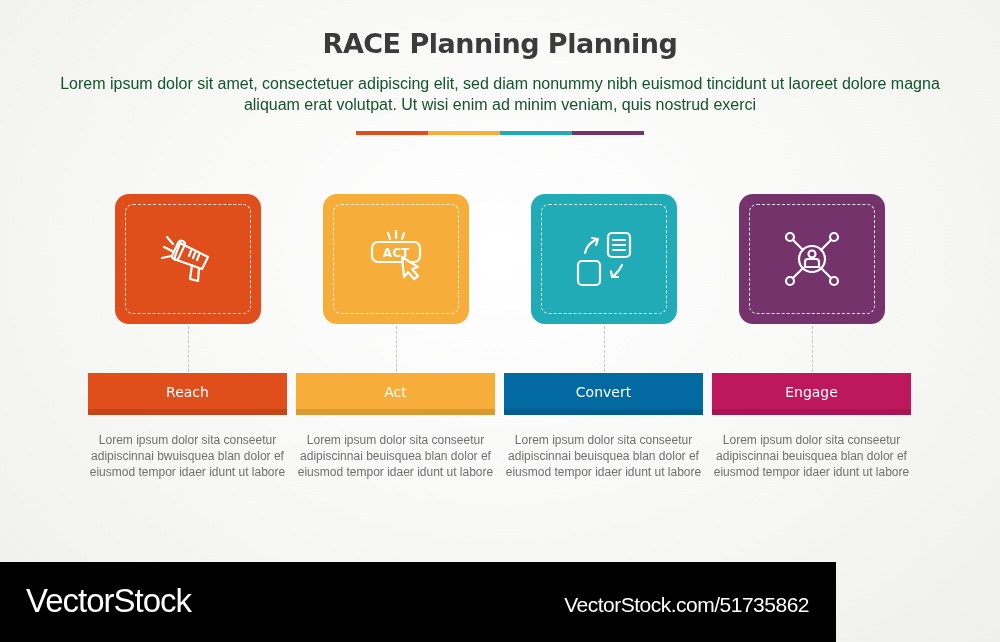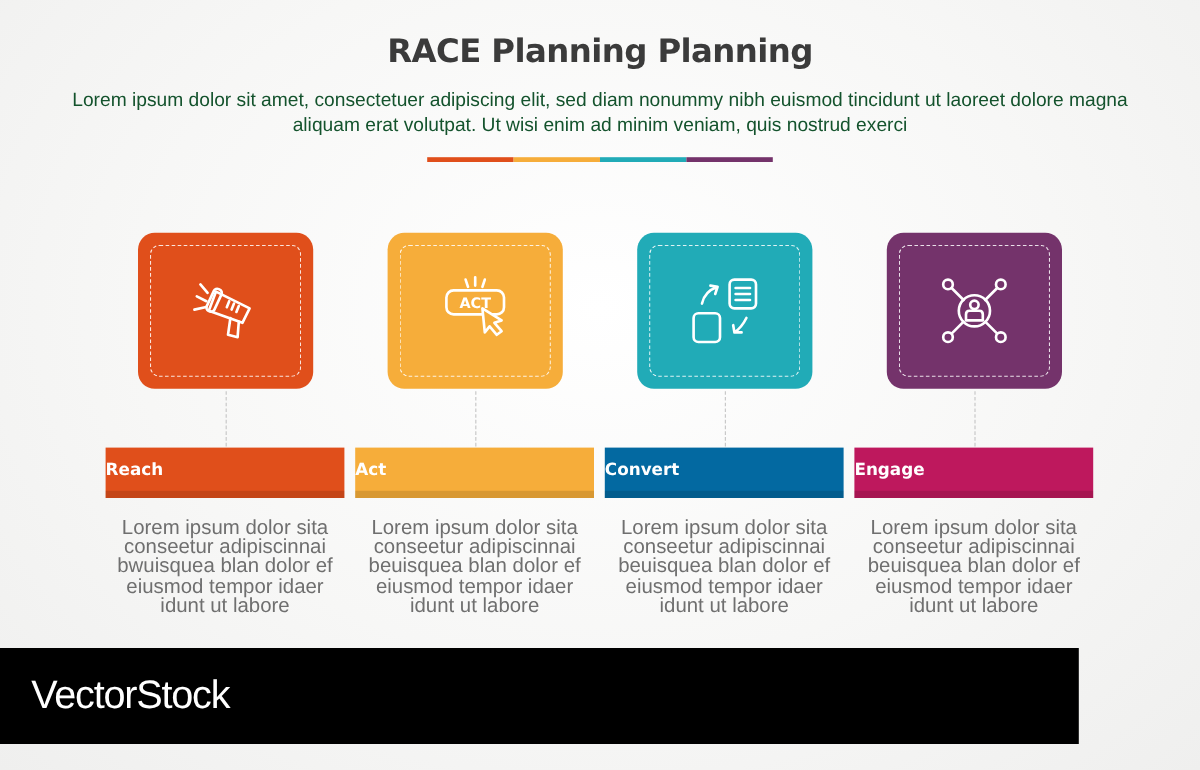--- a/index.html
+++ b/index.html
@@ -35,36 +35,36 @@
     }
     .icon-box svg {
       position: absolute; left: 43px; top: 35px; width: 60px; height: 60px;
     }
     .connector {
       position: absolute; top: 326px; height: 46px; width: 0;
       border-left: 1.5px dashed #c9c9c9;
     }
     .bar {
       position: absolute; top: 373px; width: 199px; height: 42px;
-      color: #fff; font-weight: bold; font-size: 14px;
+      color: #fff; font-weight: normal; font-size: 14px;
       font-family: "DejaVu Sans", sans-serif;
-      line-height: 38px;
+      text-align: center; line-height: 38px;
     }
     .bar .shade {
       position: absolute; left: 0; right: 0; bottom: 0; height: 6px;
       background: rgba(0,0,0,0.12);
     }
     .bar .label { position: relative; }
     .desc {
       position: absolute; top: 432px; width: 199px;
-      text-align: center; color: #6f6f6f; font-size: 17px; line-height: 16.2px;
+      text-align: center; color: #6f6f6f; font-size: 12px; line-height: 16.2px;
       font-family: "Liberation Sans", sans-serif;
     }
     .footer {
-      position: absolute; left: 0; top: 540px; width: 899px; height: 80px;
+      position: absolute; left: 0; top: 562px; width: 836px; height: 80px;
       background: #000;
     }
     .footer .brand {
       position: absolute; left: 26px; top: 20px; color: #fff;
       font-size: 33px; font-family: "Liberation Sans", sans-serif; letter-spacing: -1px;
     }
     .footer .ref {
       position: absolute; right: 27px; top: 31px; color: #fff;
       font-size: 21px; font-family: "Liberation Sans", sans-serif; letter-spacing: -0.5px;
     }
@@ -147,13 +147,14 @@
 </div>
 <div class="connector" style="left:812px;"></div>
 <div class="bar" style="left:712px; background:#be185d;">
   <div class="shade"></div>
   <span class="label">Engage</span>
 </div>
 <div class="desc" style="left:712px;">Lorem ipsum dolor sita conseetur adipiscinnai beuisquea blan dolor ef eiusmod tempor idaer idunt ut labore</div>
 
 <div class="footer">
   <div class="brand">VectorStock</div>
+  <div class="ref">VectorStock.com/51735862</div>
 </div>
 
 </body></html>

